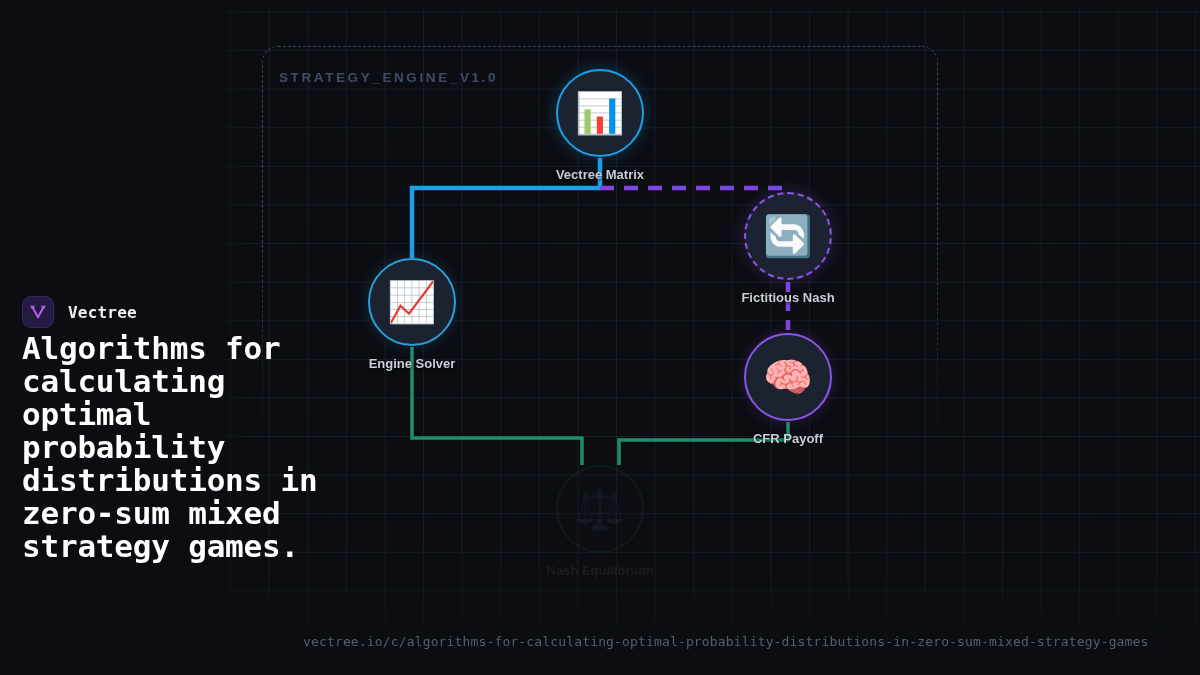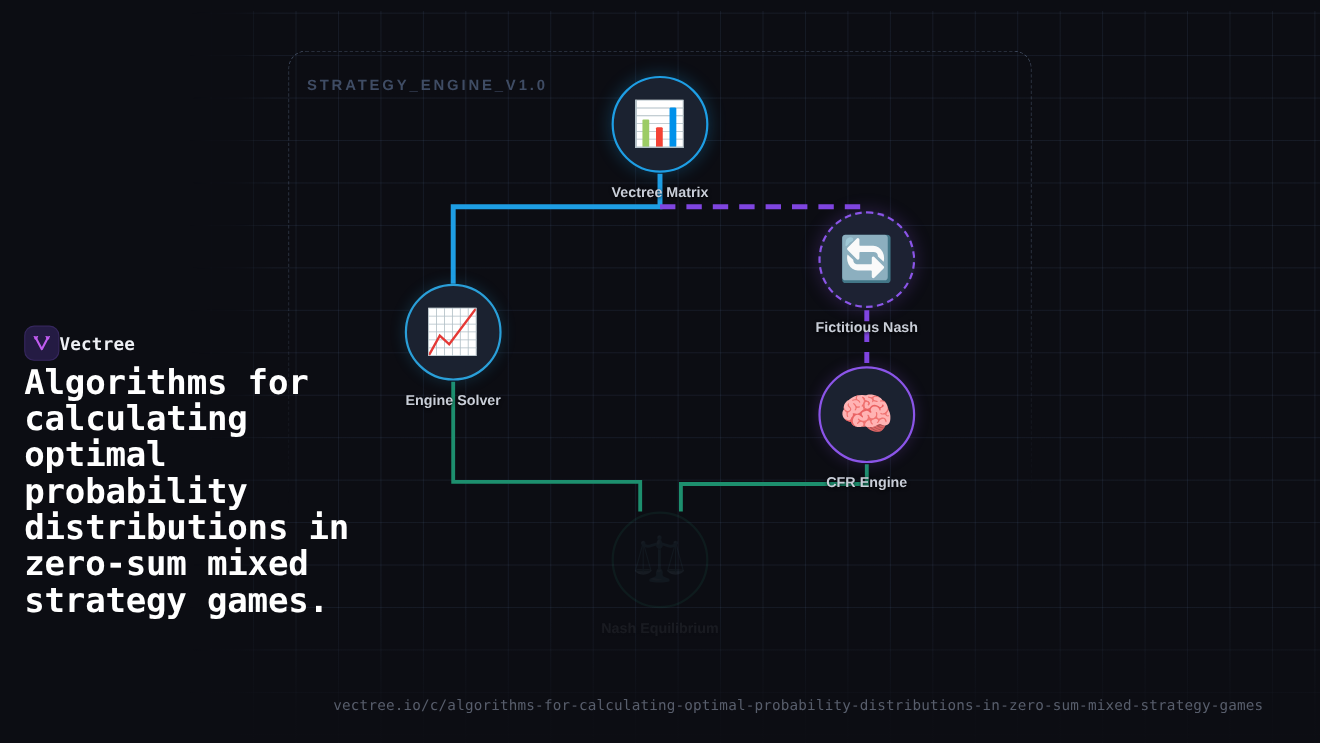--- a/index.html
+++ b/index.html
@@ -95,21 +95,21 @@
   #node-fictitious .ring { border:2.5px dashed #8b55e8; background:#1d2233; box-shadow:0 0 16px rgba(139,85,232,0.25); }
   #node-cfr .ring        { border:2.5px solid #8b55e8; box-shadow:0 0 14px rgba(139,85,232,0.22); }
   #node-nash             { opacity:0.085; }
   #node-nash .ring       { border:2.5px solid #23b08a; background:#141c22; }
   #node-nash .label      { color:#cfd6e0; }
 
   
   #brand {
     position:absolute;
     left:22px; top:286px;
-    display:flex; align-items:center; 
+    display:flex; align-items:center; gap:14px;
   }
   #brand-mark {
     width:32px; height:32px;
     border-radius:9px;
     background:#241b43;
     border:1px solid #36275e;
     display:flex; align-items:center; justify-content:center;
   }
   #brand-name {
     font-family:"DejaVu Sans Mono", monospace;
@@ -182,21 +182,21 @@
     <div class="ring">
       <span class="glyph">🔄</span>
     </div>
     <div class="label">Fictitious Nash</div>
   </div>
 
   <div class="node" id="node-cfr" style="left:788px; top:367px;">
     <div class="ring">
       <span class="glyph">🧠</span>
     </div>
-    <div class="label">CFR Engine</div>
+    <div class="label">CFR Payoff</div>
   </div>
 
   <div class="node" id="node-nash" style="left:600px; top:499px;">
     <div class="ring">
       <span class="glyph">⚖️</span>
     </div>
     <div class="label">Nash Equilibrium</div>
   </div>
 
   <div id="grid-fade-bottom"></div>

